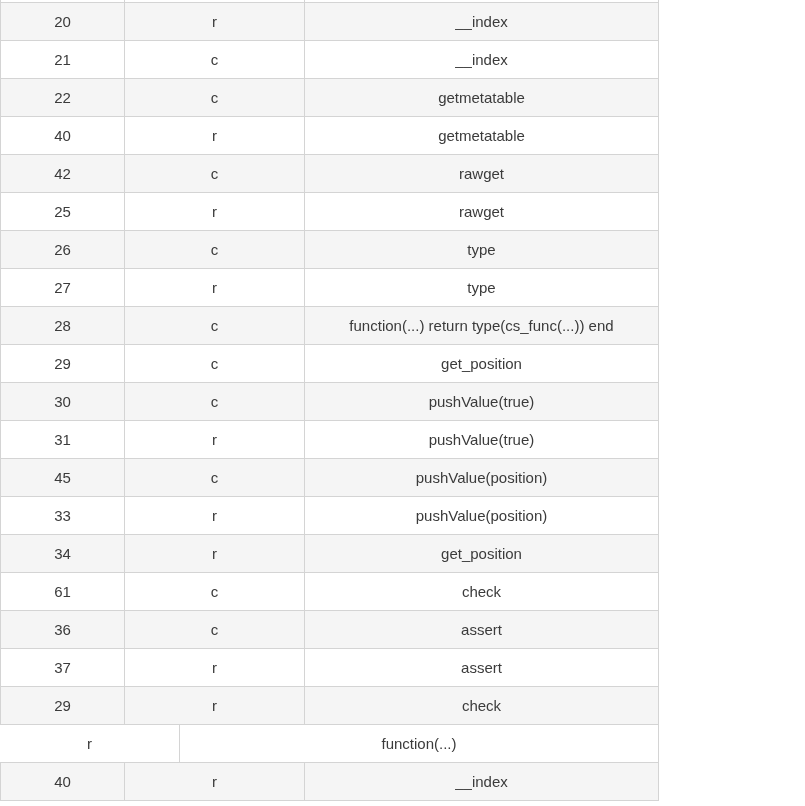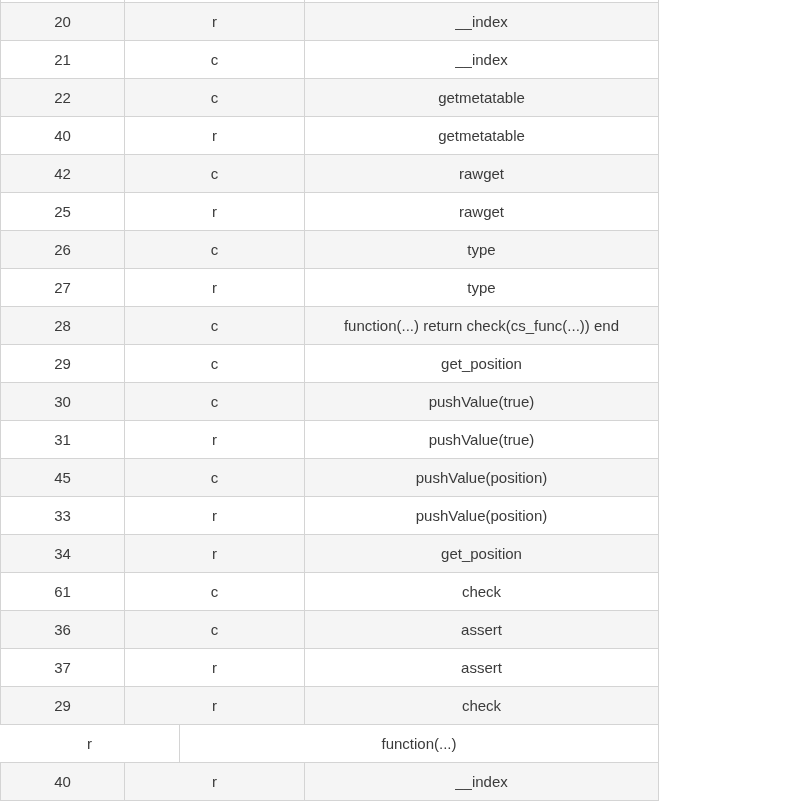--- a/index.html
+++ b/index.html
@@ -109,21 +109,21 @@
 
   <div class="row">
     <div class="cell col-index">27</div>
     <div class="cell col-event">r</div>
     <div class="cell col-name">type</div>
   </div>
 
   <div class="row zebra">
     <div class="cell col-index">28</div>
     <div class="cell col-event">c</div>
-    <div class="cell col-name">function(...) return check(cs_func(...)) end</div>
+    <div class="cell col-name">function(...) return type(cs_func(...)) end</div>
   </div>
 
   <div class="row">
     <div class="cell col-index">29</div>
     <div class="cell col-event">c</div>
     <div class="cell col-name">get_position</div>
   </div>
 
   <div class="row zebra">
     <div class="cell col-index">30</div>

